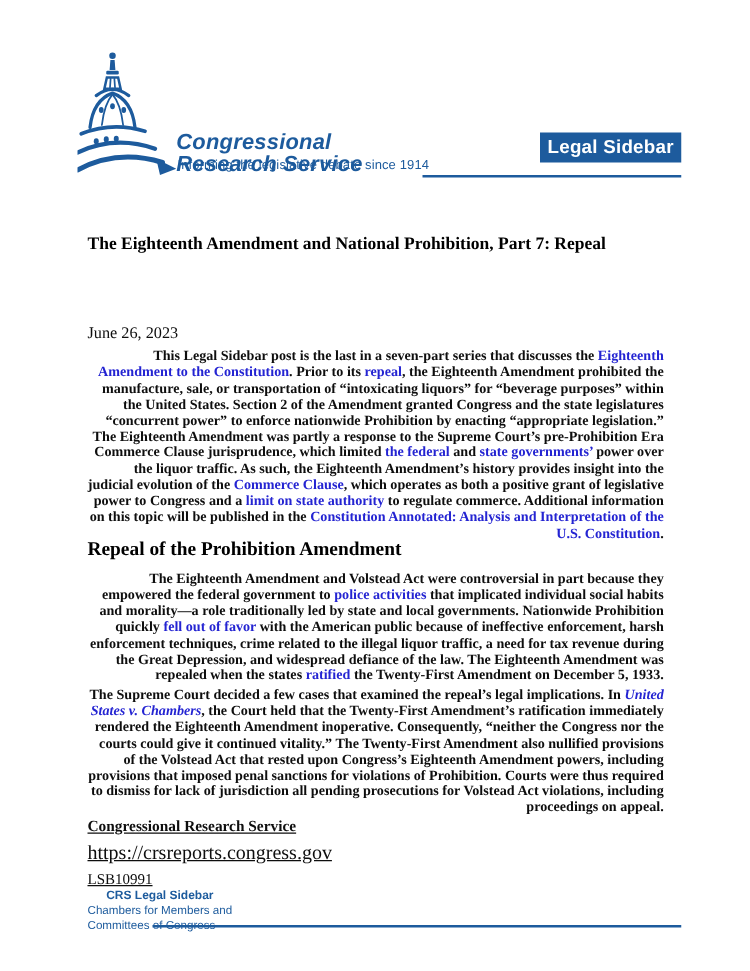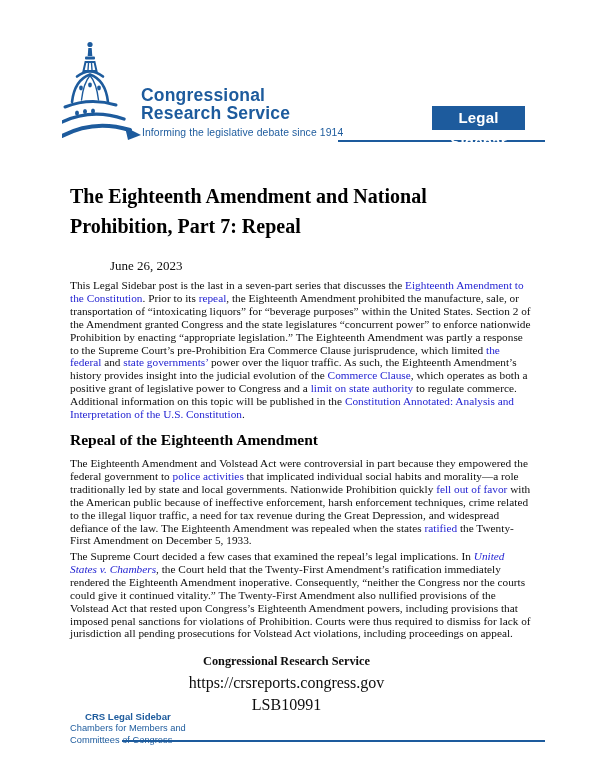--- a/index.html
+++ b/index.html
@@ -9,63 +9,63 @@
   }
   *{margin:0;padding:0;box-sizing:border-box;}
   html,body{background:#e8e8e8;font-family:"Liberation Serif",serif;}
   .page{
     position:relative;width:600px;height:777px;margin:0 auto;
     background:#ffffff;overflow:hidden;color:var(--ink);
   }
   
   .logo-svg{position:absolute;left:62px;top:40px;}
   .logo-wordmark{
-    position:absolute;left:141px;top:86px;
+    position:absolute;left:141px;top:104px;
     font-family:"Liberation Sans",sans-serif;
-    font-weight:700;
+    font-weight:700;font-style:italic;
     font-size:17.5px;line-height:18px;letter-spacing:.2px;
     color:var(--crs-blue);
   }
   .logo-tagline{
     position:absolute;left:142px;top:127px;
     font-family:"Liberation Sans",sans-serif;
     font-weight:400;font-size:10.4px;color:var(--crs-blue);
     letter-spacing:.1px;
   }
   .header-rule{
     position:absolute;left:338px;top:140px;width:207px;height:2px;
     background:var(--crs-blue);
   }
   .badge{
-    position:absolute;left:432px;top:106px;width:93px;height:24px;
+    position:absolute;left:432px;top:106px;width:113px;height:24px;
     background:var(--crs-blue);color:#ffffff;
     font-family:"Liberation Sans",sans-serif;font-weight:700;
     font-size:15px;line-height:24px;text-align:center;letter-spacing:.2px;
   }
   
   .content{position:absolute;left:70px;top:0;width:461px;}
   .doc-title{
     position:absolute;top:181px;width:100%;
-    font-size:20px;font-weight:700;line-height:30px;color:#000;
+    font-size:14px;font-weight:700;line-height:30px;color:#000;
   }
-  .doc-date{position:absolute;top:258px;font-size:13px;margin-left:40px;}
-  .para{position:absolute;width:100%;font-size:11.3px;line-height:12.9px;text-align:left;}
+  .doc-date{position:absolute;top:258px;font-size:13px;}
+  .para{position:absolute;width:100%;font-size:11.3px;line-height:12.9px;text-align:right;font-weight:bold;}
   .p1{top:279px;}
   .p2{top:457px;}
   .p3{top:550px;}
   .section-heading{
     position:absolute;top:431px;font-size:15.5px;font-weight:700;color:#000;
   }
   .doc-link{color:var(--link-blue);text-decoration:none;cursor:pointer;}
   .italic{font-style:italic;}
   
-  .footer-right{position:absolute;left:56px;top:654px;width:461px;text-align:center;}
+  .footer-right{position:absolute;left:70px;top:654px;width:461px;text-align:left;text-decoration:underline;}
   .footer-org{font-size:12.3px;font-weight:700;margin-bottom:5px;}
   .footer-url{font-size:16px;margin-bottom:4px;}
-  .footer-id{font-size:16px;}
+  .footer-id{font-size:12px;}
   
   .footer-left{
     position:absolute;left:70px;top:711px;
     font-family:"Liberation Sans",sans-serif;font-size:9.3px;
     line-height:11.8px;color:var(--crs-blue);
   }
   .footer-left .bold{font-weight:700;font-size:9.6px;text-align:center;}
   .bottom-rule{
     position:absolute;left:122px;top:740px;width:423px;height:1.5px;
     background:var(--crs-blue);
@@ -121,21 +121,21 @@
   <div class="header-rule"></div>
 
   <div class="badge">Legal Sidebar</div>
 
   <div class="content">
     <h1 class="doc-title">The Eighteenth Amendment and National Prohibition, Part 7: Repeal</h1>
     <div class="doc-date">June 26, 2023</div>
 
     <p class="para p1"><span>This Legal Sidebar post is the last in a seven-part series that discusses the </span><a class="doc-link" href="#">Eighteenth Amendment to the Constitution</a><span>. Prior to its </span><a class="doc-link" href="#">repeal</a><span>, the Eighteenth Amendment prohibited the manufacture, sale, or transportation of “intoxicating liquors” for “beverage purposes” within the United States. Section 2 of the Amendment granted Congress and the state legislatures “concurrent power” to enforce nationwide Prohibition by enacting “appropriate legislation.” The Eighteenth Amendment was partly a response to the Supreme Court’s pre-Prohibition Era Commerce Clause jurisprudence, which limited </span><a class="doc-link" href="#">the federal</a><span> and </span><a class="doc-link" href="#">state governments’</a><span> power over the liquor traffic. As such, the Eighteenth Amendment’s history provides insight into the judicial evolution of the </span><a class="doc-link" href="#">Commerce Clause</a><span>, which operates as both a positive grant of legislative power to Congress and a </span><a class="doc-link" href="#">limit on state authority</a><span> to regulate commerce. Additional information on this topic will be published in the </span><a class="doc-link" href="#">Constitution Annotated: Analysis and Interpretation of the U.S. Constitution</a><span>.</span></p>
 
-    <h2 class="section-heading">Repeal of the Eighteenth Amendment</h2>
+    <h2 class="section-heading">Repeal of the Prohibition Amendment</h2>
 
     <p class="para p2"><span>The Eighteenth Amendment and Volstead Act were controversial in part because they empowered the federal government to </span><a class="doc-link" href="#">police activities</a><span> that implicated individual social habits and morality—a role traditionally led by state and local governments. Nationwide Prohibition quickly </span><a class="doc-link" href="#">fell out of favor</a><span> with the American public because of ineffective enforcement, harsh enforcement techniques, crime related to the illegal liquor traffic, a need for tax revenue during the Great Depression, and widespread defiance of the law. The Eighteenth Amendment was repealed when the states </span><a class="doc-link" href="#">ratified</a><span> the Twenty-First Amendment on December 5, 1933.</span></p>
     <p class="para p3"><span>The Supreme Court decided a few cases that examined the repeal’s legal implications. In </span><a class="doc-link italic" href="#">United States v. Chambers</a><span>, the Court held that the Twenty-First Amendment’s ratification immediately rendered the Eighteenth Amendment inoperative. Consequently, “neither the Congress nor the courts could give it continued vitality.” The Twenty-First Amendment also nullified provisions of the Volstead Act that rested upon Congress’s Eighteenth Amendment powers, including provisions that imposed penal sanctions for violations of Prohibition. Courts were thus required to dismiss for lack of jurisdiction all pending prosecutions for Volstead Act violations, including proceedings on appeal.</span></p>
   </div>
 
   <div class="footer-right">
     <div class="footer-org">Congressional Research Service</div>
     <div class="footer-url"><a class="doc-link" style="color:var(--ink)" href="#">https://crsreports.congress.gov</a></div>
     <div class="footer-id">LSB10991</div>
   </div>

